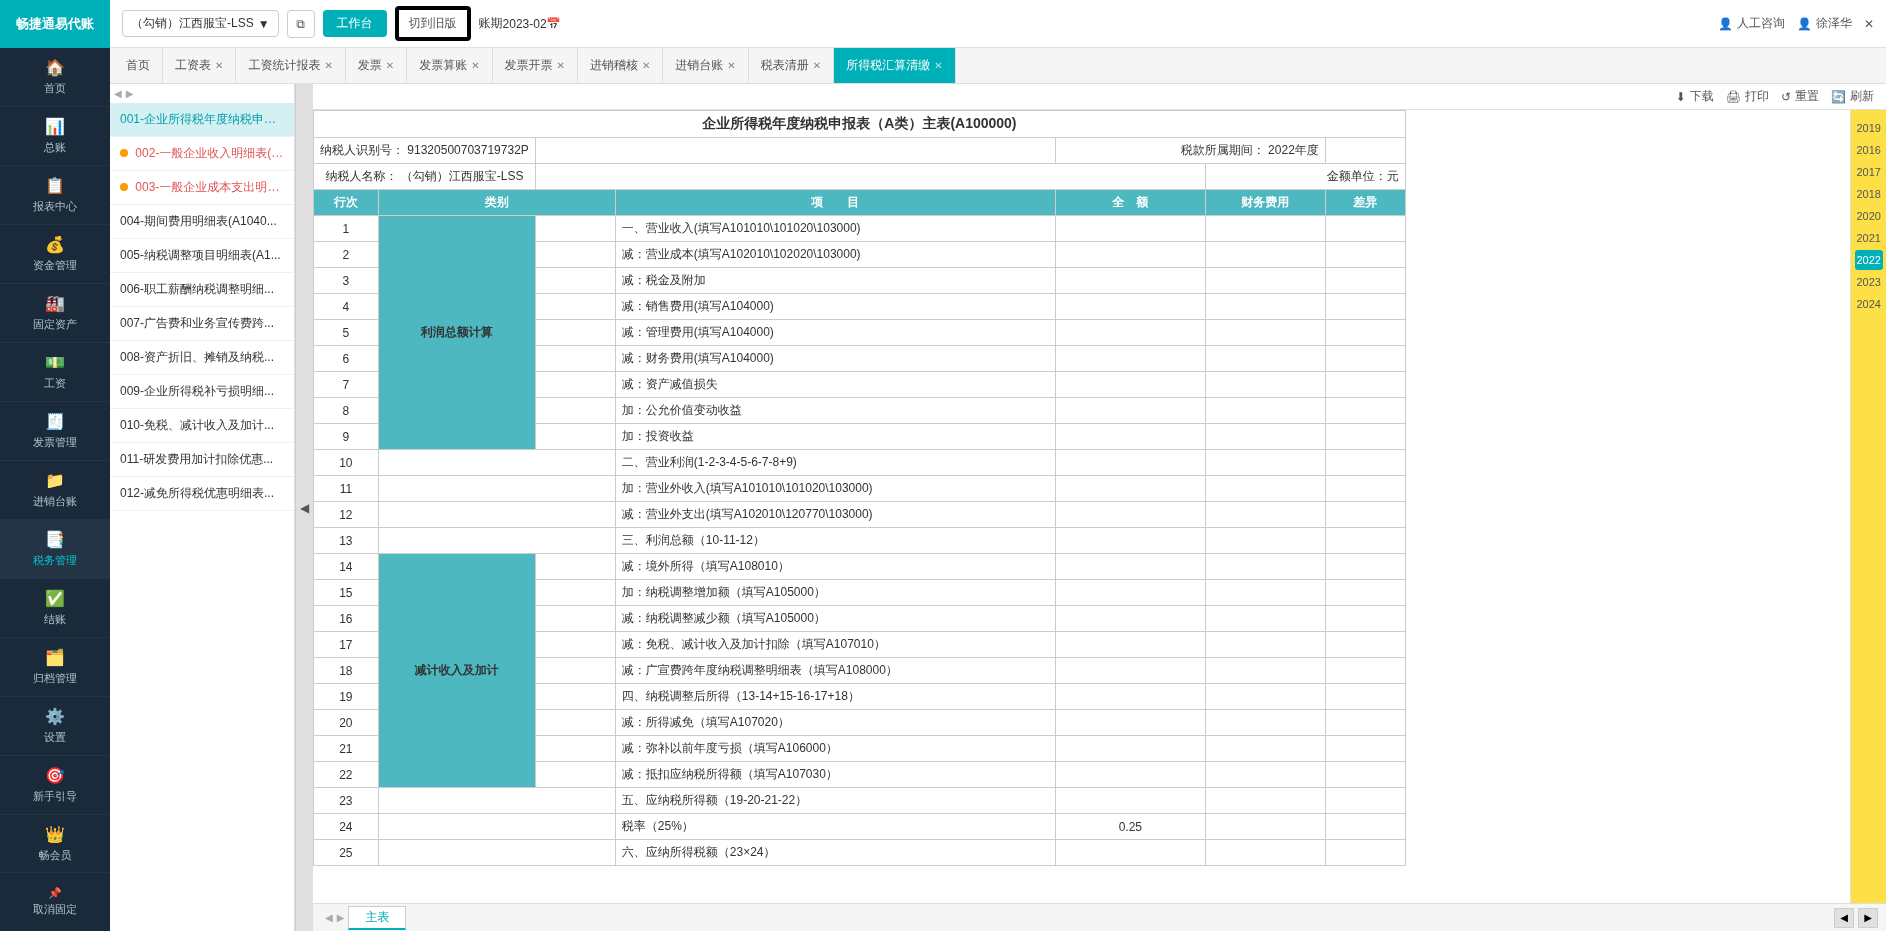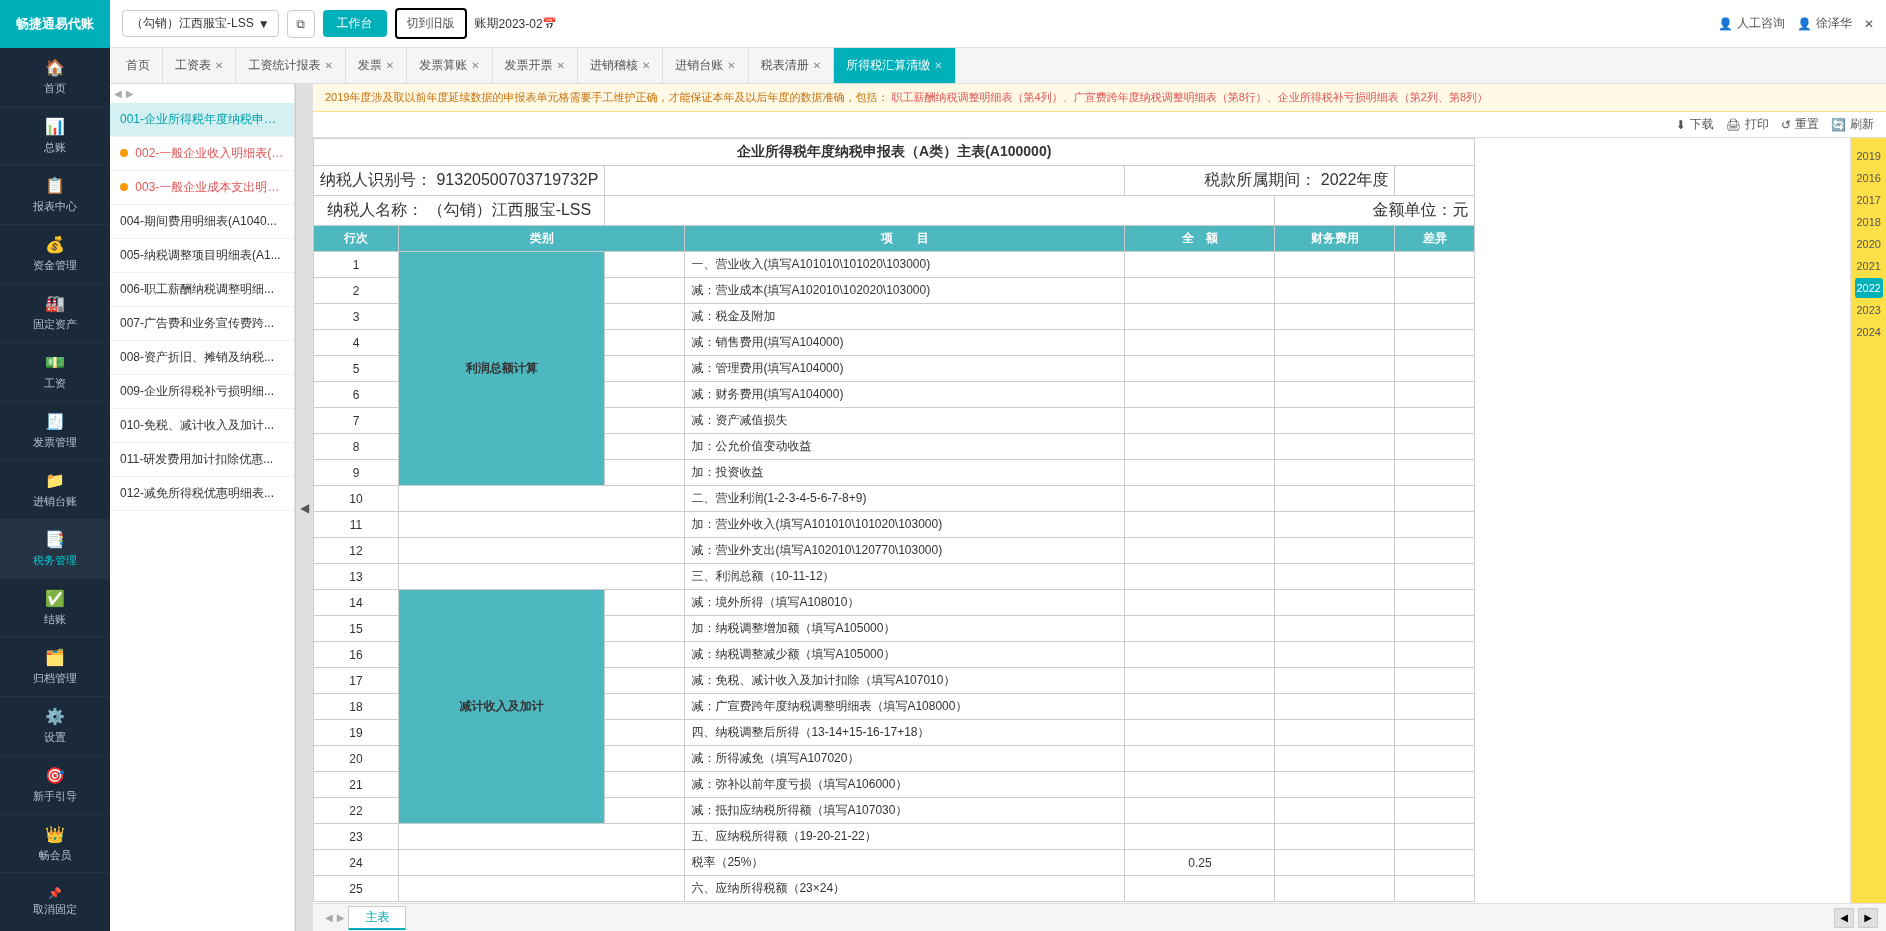--- a/index.html
+++ b/index.html
@@ -20,21 +20,21 @@
     .sidebar-bottom-item { display: flex; flex-direction: column; align-items: center; padding: 6px 4px; color: #b0c0cc; font-size: 11px; gap: 2px; cursor: pointer; }
 
     
     .main-area { flex: 1; display: flex; flex-direction: column; background: #fff; overflow: hidden; }
 
     
     .topbar { height: 48px; background: #fff; border-bottom: 1px solid #e0e0e0; display: flex; align-items: center; padding: 0 12px; gap: 8px; flex-shrink: 0; }
     .company-selector { display: flex; align-items: center; gap: 4px; border: 1px solid #ccc; border-radius: 4px; padding: 4px 8px; cursor: pointer; font-size: 12px; color: #333; background: #fff; }
     .topbar-icon-btn { display: flex; align-items: center; justify-content: center; width: 28px; height: 28px; border: 1px solid #ccc; border-radius: 4px; cursor: pointer; color: #555; }
     .work-bench-btn { background: #00b0b9; color: white; border: none; border-radius: 4px; padding: 5px 14px; cursor: pointer; font-size: 12px; }
-    .cut-btn { background: #fff; color: #555; border: 2px solid #000000; border-radius: 4px; padding: 5px 10px; cursor: pointer; font-size: 12px; }
+    .cut-btn { background: #fff; color: #555; border: 4px solid #000000; border-radius: 4px; padding: 5px 10px; cursor: pointer; font-size: 12px; }
     .period-label { color: #333; font-size: 12px; display: flex; align-items: center; }
     .topbar-right { margin-left: auto; display: flex; align-items: center; gap: 12px; }
     .topbar-right-btn { display: flex; align-items: center; gap: 4px; color: #555; cursor: pointer; font-size: 12px; }
 
     
     .tabbar { background: #f5f5f5; border-bottom: 1px solid #ddd; display: flex; align-items: center; height: 36px; padding: 0 4px; flex-shrink: 0; overflow: hidden; }
     .tab-item { display: flex; align-items: center; gap: 4px; padding: 0 12px; height: 36px; cursor: pointer; font-size: 12px; color: #555; border-right: 1px solid #ddd; white-space: nowrap; }
     .tab-item.active { background: #00b0b9; color: white; }
     .tab-close { font-size: 10px; cursor: pointer; opacity: 0.7; }
 
@@ -66,21 +66,21 @@
     .table-scroll::-webkit-scrollbar { width: 8px; height: 8px; }
     .table-scroll::-webkit-scrollbar-thumb { background: #ccc; border-radius: 4px; }
 
     table.report-table { border-collapse: collapse; font-size: 12px; min-width: 900px; }
     table.report-table th, table.report-table td { border: 1px solid #ccc; padding: 4px 6px; white-space: nowrap; }
     table.report-table th { background: #4db8c0; color: white; text-align: center; }
     table.report-table td { text-align: center; color: #333; }
     table.report-table td.left-text { text-align: left; }
 
     .report-title-row td { background: #fff; text-align: center; font-weight: bold; font-size: 14px; border: none; }
-    .report-info-row td { background: #fff; border: none; font-size: 16px; }
+    .report-info-row td { background: #fff; border: none; font-size: 12px; }
     .col-category { background: #4db8c0; color: white; font-weight: bold; }
     .col-green { background: #7dc64a; color: white; font-weight: bold; }
 
     
     .year-sidebar { width: 36px; background: #fde047; border-left: 1px solid #e0e0e0; display: flex; flex-direction: column; align-items: center; padding-top: 8px; gap: 2px; flex-shrink: 0; overflow: hidden; }
     .year-item { writing-mode: horizontal-tb; font-size: 11px; padding: 4px 2px; cursor: pointer; color: #555; border-radius: 2px; width: 28px; text-align: center; }
     .year-item.active { background: #00b0b9; color: white; border-radius: 3px; }
 
     
     .bottom-tab-bar { height: 28px; background: #f5f5f5; border-top: 1px solid #ddd; display: flex; align-items: center; padding: 0 8px; flex-shrink: 0; }
@@ -289,24 +289,20 @@
           <span>012-减免所得税优惠明细表...</span>
         </div>
       </div>
 
       <div class="collapse-btn">
         <span>◀</span>
       </div>
 
       <div class="right-panel">
 
-        <div class="alert-bar">
-          <span>2019年度涉及取以前年度延续数据的申报表单元格需要手工维护正确，才能保证本年及以后年度的数据准确，包括：</span>
-          <span class="highlight">职工薪酬纳税调整明细表（第4列）、广宣费跨年度纳税调整明细表（第8行）、企业所得税补亏损明细表（第2列、第8列）</span>
-        </div>
 
         <div class="report-toolbar">
           <div class="report-toolbar-btn">
             <span>⬇</span>
             <span>下载</span>
           </div>
           <div class="report-toolbar-btn">
             <span>🖨</span>
             <span>打印</span>
           </div>

